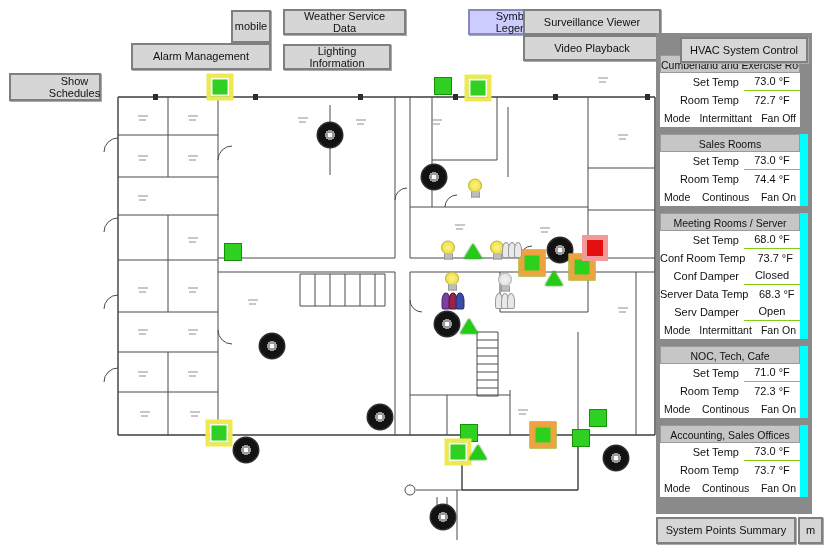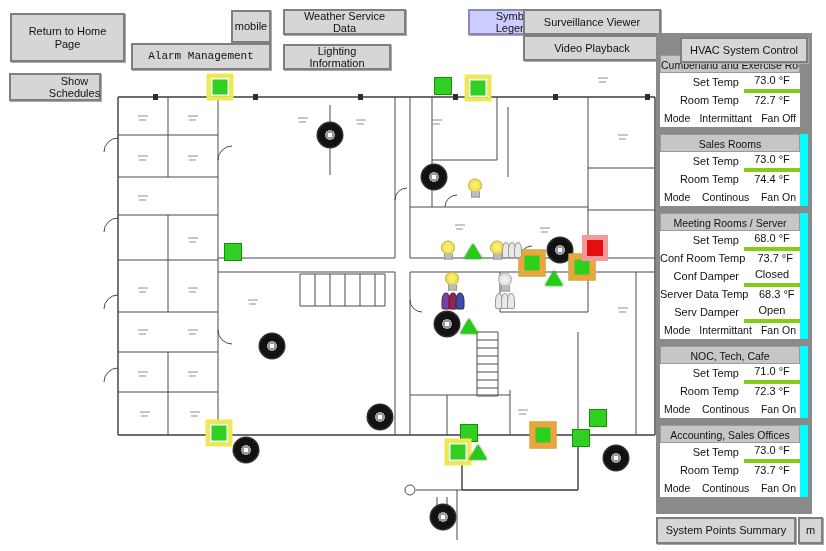--- a/index.html
+++ b/index.html
@@ -41,21 +41,21 @@
       z-index:10;box-sizing:border-box;padding-top:2px;}
   .panel-title{height:20px;text-align:center;font-size:13px;font-weight:bold;color:#ffff55;
       letter-spacing:.5px;line-height:20px;}
   .zone{display:flex;margin:0 4px 7px 4px;}
   .zone-main{flex:1;min-width:0;}
   .zone-header{height:18px;line-height:18px;background:#c6c6c6;border:1px solid #9a9a9a;
       box-sizing:border-box;text-align:center;font-size:10.5px;white-space:nowrap;overflow:hidden;}
   .zrow{display:flex;height:18px;align-items:center;background:#ffffff;font-size:11px;}
   .zrow .lbl{flex:0 0 60%;text-align:right;padding-right:5px;box-sizing:border-box;white-space:nowrap;}
   .zrow .val{flex:1;text-align:center;line-height:17px;white-space:nowrap;}
-  .zrow .val.u{border-bottom:4px solid #84cc16;}
+  .zrow .val.u{border-bottom:1px solid #84cc16;}
   .zmode{display:flex;justify-content:space-between;align-items:center;height:18px;
       background:#ffffff;font-size:10.5px;padding:0 4px;white-space:nowrap;}
   .stripe{width:8px;background:#00ffff;}
   .stripe.off{background:transparent;}
   .footer-btn{z-index:11;}
 </style>
 </head>
 <body>
 
 <div class="app">
@@ -134,23 +134,22 @@
         <div class="marker bulb-yellow" style="left: 448px; top: 250px;"></div>
         <div class="marker bulb-yellow" style="left: 497px; top: 250px;"></div>
         <div class="marker bulb-yellow" style="left: 452px; top: 281px;"></div>
         <div class="marker bulb-gray" style="left: 505px; top: 282px;"></div>
         <div class="marker people-gray" style="left: 512px; top: 252px;"><i></i><i></i><i></i></div>
         <div class="marker people-gray" style="left: 505px; top: 303px;"><i></i><i></i><i></i></div>
         <div class="marker people-colored" style="left: 453px; top: 303px;"><i></i><i></i><i></i></div>
       </div>
   </div>
 
-  <button class="btn" style="left:10px;top:13px;width:115px;height:49px;">Return to Home Page</button>
   <button class="btn" style="left:231px;top:10px;width:40px;height:33px;">mobile</button>
-  <button class="btn" style="left:131px;top:43px;width:140px;height:27px;font-family:Liberation Mono, monospace;">Alarm Management</button>
+  <button class="btn" style="left:131px;top:43px;width:140px;height:27px;">Alarm Management</button>
   <button class="btn" style="left:283px;top:9px;width:123px;height:26px;">Weather Service Data</button>
   <button class="btn" style="left:283px;top:44px;width:108px;height:26px;">Lighting Information</button>
   <button class="btn active" style="left:420px;top:9px;width:92px;height:26px;margin-left:48px;">Symbol Legend</button>
   <button class="btn" style="left:523px;top:9px;width:138px;height:26px;">Surveillance Viewer</button>
   <button class="btn" style="left:523px;top:35px;width:138px;height:26px;">Video Playback</button>
   <button class="btn" style="left:680px;top:9px;width:128px;height:26px;z-index:11;margin-top:28px;">HVAC System Control</button>
   <button class="btn" style="left:9px;top:73px;width:92px;height:28px;padding-left:45px;">Show Schedules</button>
 
   <div class="panel">
     <div class="panel-title">HVAC DATA</div>

